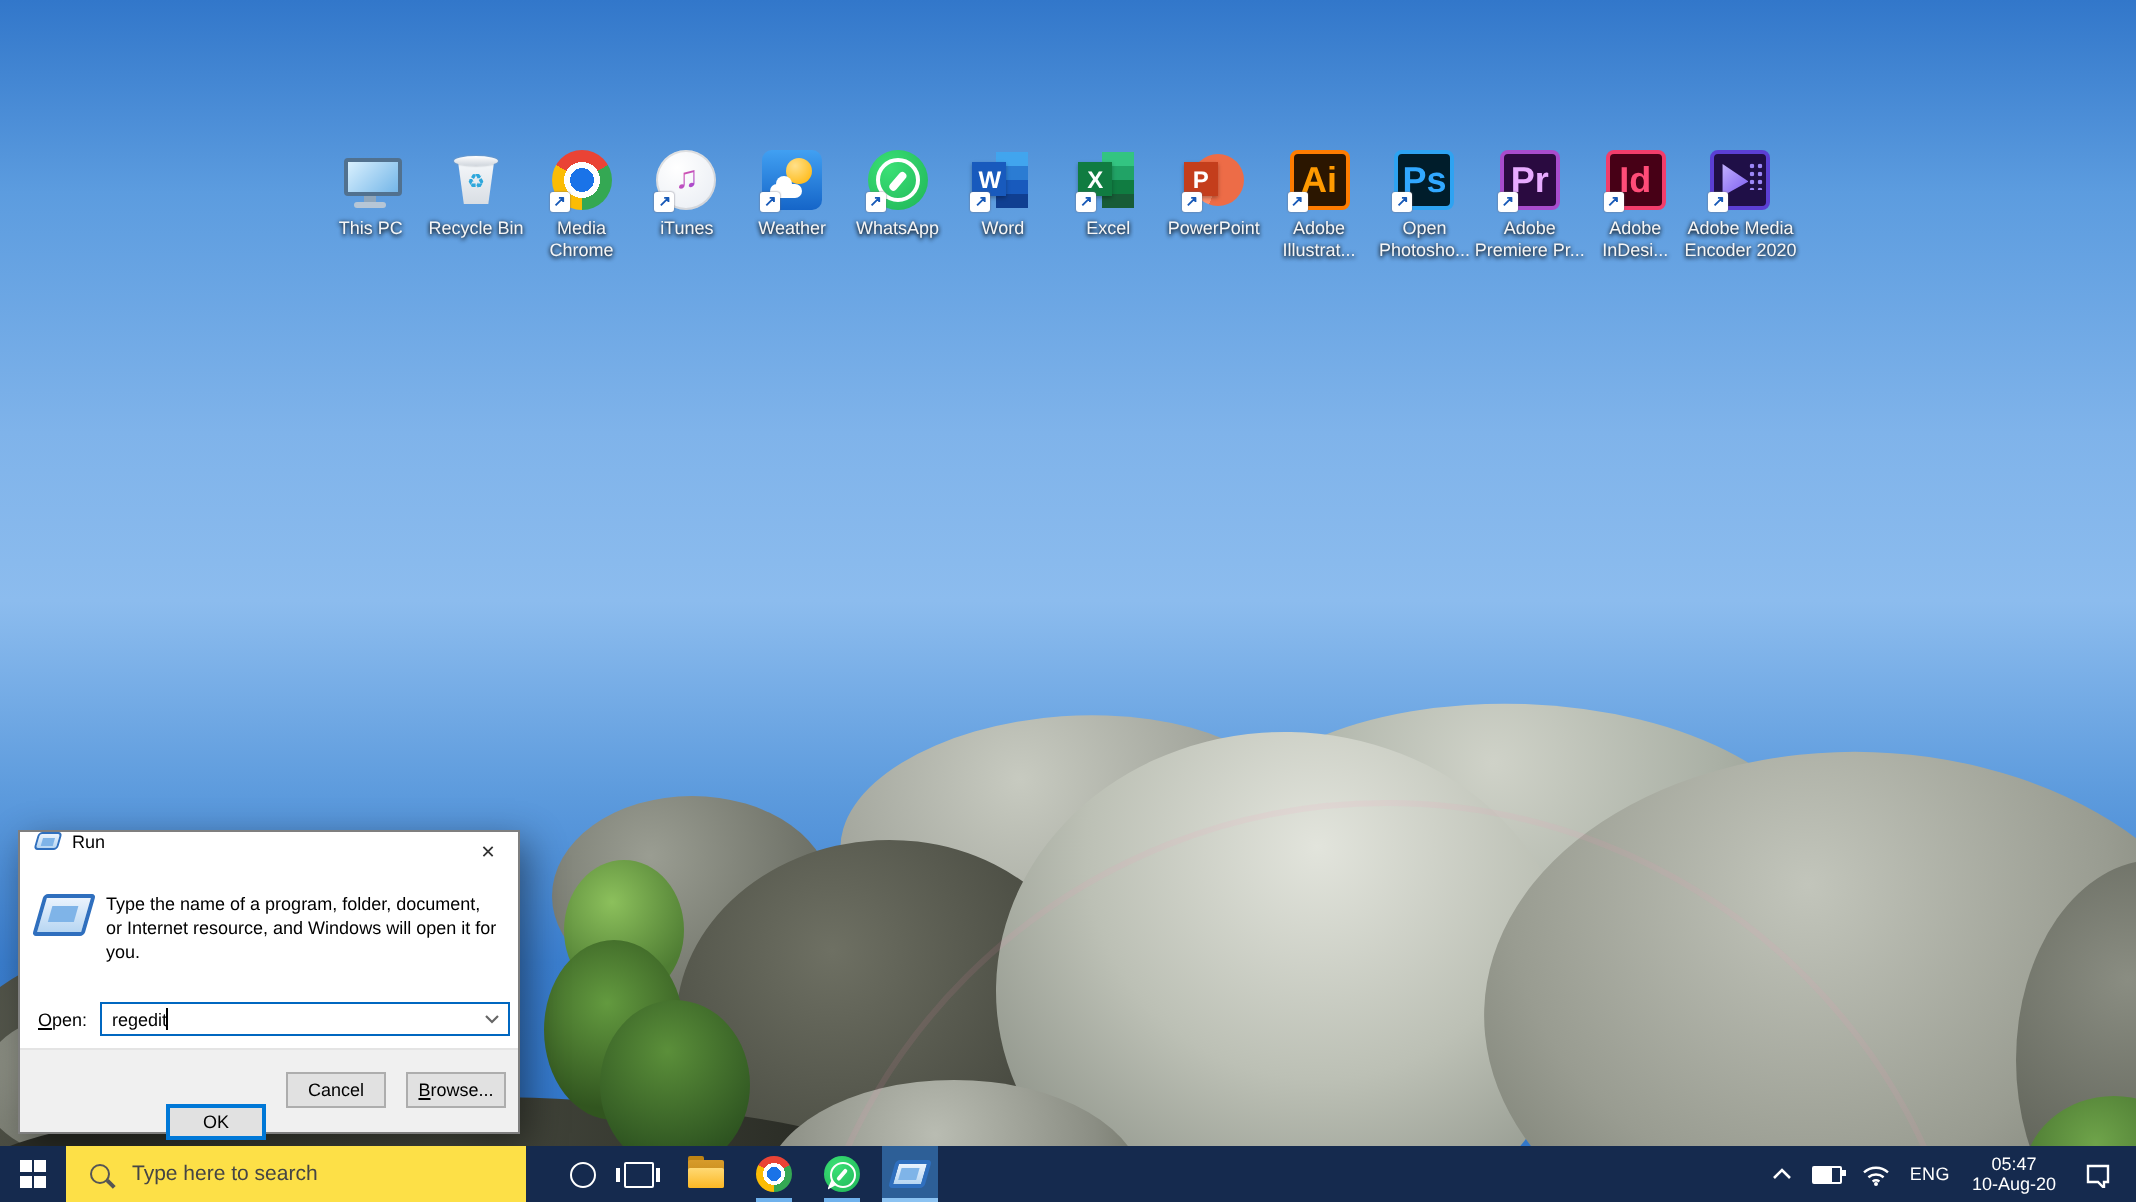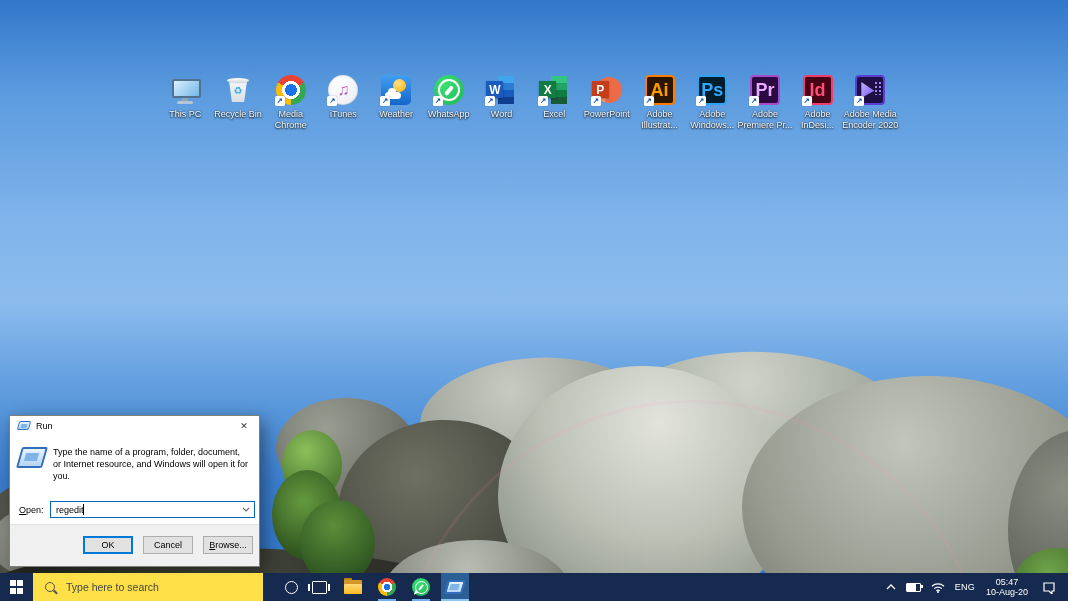--- a/index.html
+++ b/index.html
@@ -81,38 +81,38 @@
   
   .runart{position:relative;}
   .rw1{position:absolute;inset:0;transform:skewX(-16deg);background:linear-gradient(180deg,#eaf3fd,#b7d6f2);
        border:2px solid #2f6fbe;border-radius:2px;box-sizing:border-box;}
   .rw2{position:absolute;left:22%;top:30%;width:50%;height:40%;transform:skewX(-16deg);background:#7fb4e8;}
   .runart.tiny .rw1{border-width:1px;}
 
   
   .rdlg{position:absolute;left:9px;top:415px;width:249px;height:150px;background:#fff;border:1px solid #7f7f7f;
         box-shadow:4px 6px 18px rgba(0,0,0,.45);font-size:9px;color:#000;}
-  .rtitle{display:flex;align-items:center;height:19px;padding-left:8px;background:#fff;}
+  .rtitle{display:flex;align-items:flex-start;height:19px;padding-left:8px;background:#fff;}
   .rtitle .tname{margin-left:6px;font-size:9px;}
   .rclose{width:30px;height:19px;margin-left:auto;display:flex;align-items:center;justify-content:center;
           font-size:9px;color:#333;cursor:default;}
   .drow1{display:flex;gap:8px;padding:10px 10px 0 9px;}
   .dmsg{flex:1;font-size:9px;line-height:12px;padding-top:1px;}
   .drow2{display:flex;align-items:center;margin-top:19px;padding:0 4px 0 9px;}
   .olabel{width:31px;font-size:9px;}
   .ukey::first-letter{text-decoration:underline;}
   .combo{position:relative;flex:1;height:17px;border:1px solid #0067c0;background:#fff;box-sizing:border-box;display:flex;align-items:center;}
   .combo input{flex:1;border:none;outline:none;background:transparent;font-family:"Liberation Sans",sans-serif;
                font-size:9px;padding:0 0 0 5px;height:13px;color:#000;}
   .ccaret{position:absolute;left:32px;top:2px;width:1px;height:11px;background:#000;}
   .cchev{width:16px;height:100%;display:flex;align-items:center;justify-content:center;}
   .rfoot{position:absolute;left:0;bottom:0;width:100%;height:42px;background:#f0f0f0;border-top:1px solid #e4e4e4;box-sizing:border-box;}
   .rbtn{position:absolute;top:11px;width:50px;height:18px;background:#e1e1e1;border:1px solid #adadad;
         font-family:"Liberation Sans",sans-serif;font-size:9px;color:#000;box-sizing:border-box;padding:0;}
-  .rbtn.def{border:2px solid #0078d7;}
+  .rbtn.def{border:2px solid #0078d7;margin-top:16px;}
 
   
   .tbar{position:absolute;left:0;bottom:0;width:100%;height:28px;background:#152a4e;display:flex;align-items:stretch;}
   .tb-start{width:33px;display:flex;align-items:center;justify-content:center;}
   .winlogo{display:grid;grid-template-columns:6px 6px;grid-template-rows:6px 6px;gap:1.4px;}
   .winlogo span{background:#fff;}
   .sbox{display:flex;align-items:center;width:230px;background:#fde047;}
   .mag{position:relative;width:8px;height:8px;border:1.5px solid #555;border-radius:50%;margin:0 9px 0 12px;flex:0 0 auto;}
   .mag::after{content:"";position:absolute;width:5px;height:1.6px;background:#555;transform:rotate(45deg);right:-4.4px;bottom:-1.4px;}
   .sbox input{flex:1;border:none;outline:none;background:transparent;font-family:"Liberation Sans",sans-serif;
@@ -283,21 +283,21 @@
       <div class="dlabel">Adobe Illustrat...</div>
     </div>
 
     <div class="dcell">
       <div class="dart">
         <div class="atile" style="--bg:#001d2b;--bc:#2ea3f2;--fc:#31a8ff">
           <span>Ps</span>
         </div>
         <span class="scut">↗</span>
       </div>
-      <div class="dlabel">Adobe Windows...</div>
+      <div class="dlabel">Open Photosho...</div>
     </div>
 
     <div class="dcell">
       <div class="dart">
         <div class="atile" style="--bg:#2a0a40;--bc:#a84ccc;--fc:#e8aaff">
           <span>Pr</span>
         </div>
         <span class="scut">↗</span>
       </div>
       <div class="dlabel">Adobe Premiere Pr...</div>

